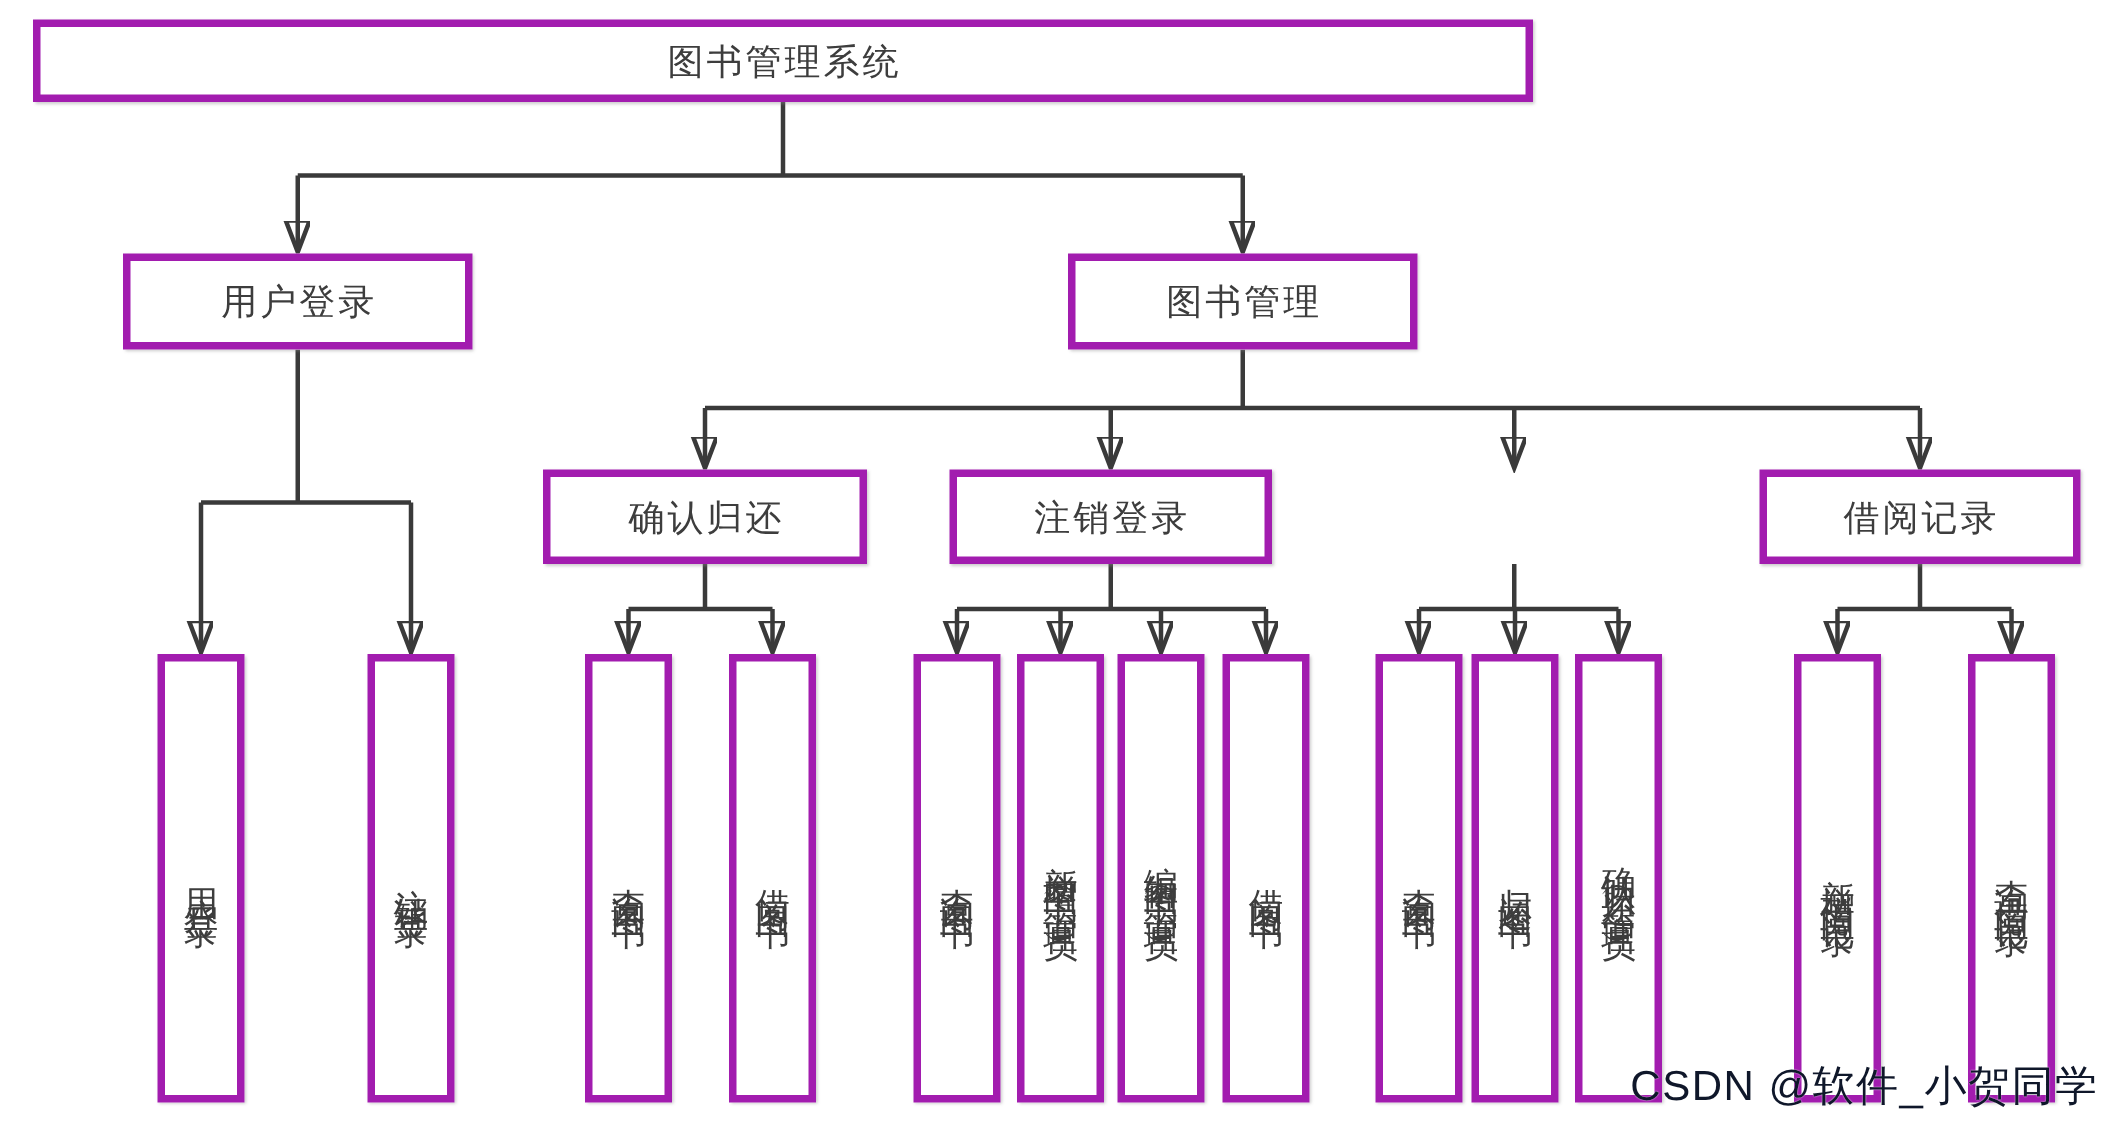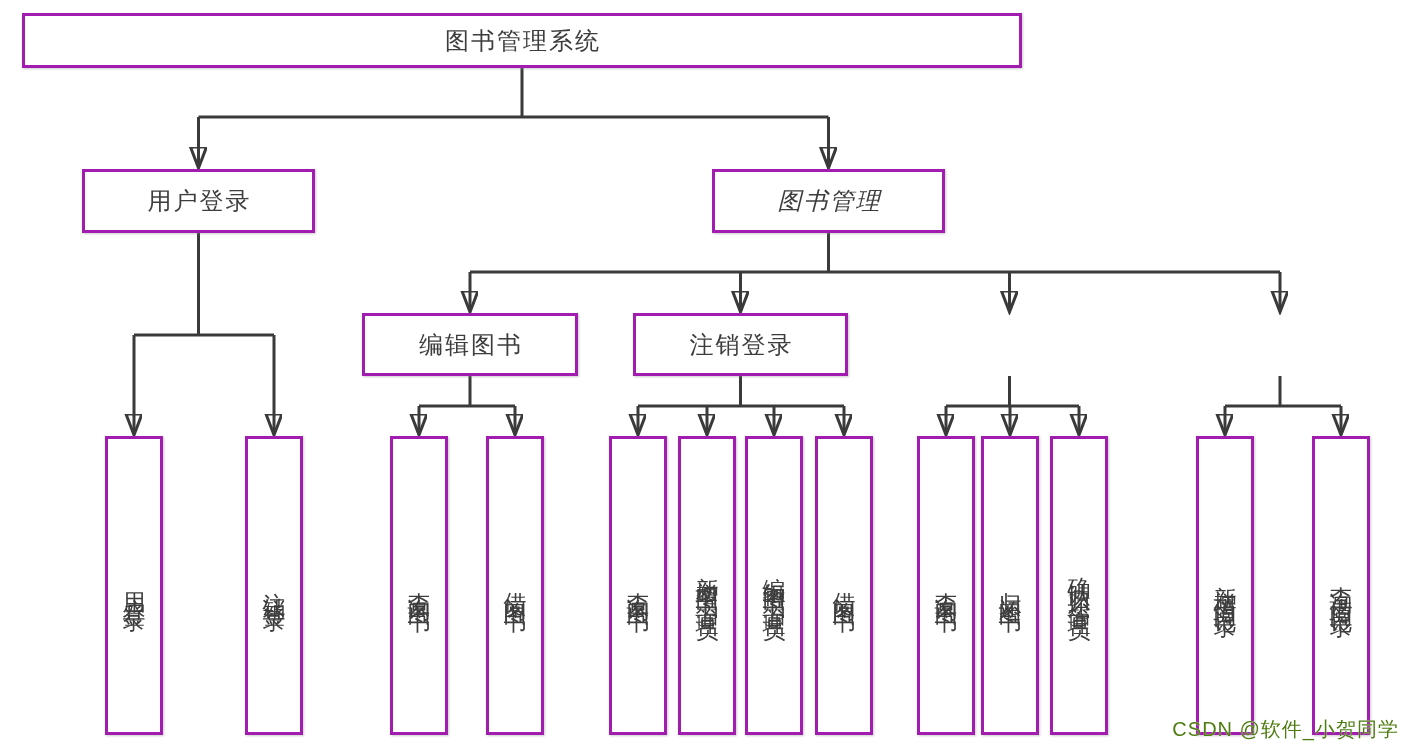--- a/index.html
+++ b/index.html
@@ -14,21 +14,21 @@
   .connectors {
     position: absolute;
     left: 0; top: 0;
     width: 1405px; height: 747px;
     z-index: 1;
   }
   .connectors path { stroke: #3a3a3a; stroke-width: 3; fill: none; }
   .node {
     position: absolute;
     box-sizing: border-box;
-    border: 3px solid #a21caf;
+    border: 5px solid #a21caf;
     background: #ffffff;
     display: flex;
     align-items: center;
     justify-content: center;
     color: #3d3d3d;
     z-index: 2;
     box-shadow: 1px 1px 2px rgba(140,140,140,0.45);
   }
   .hnode {
     font-size: 24px;
@@ -42,21 +42,21 @@
     writing-mode: vertical-rl;
     text-orientation: mixed;
     letter-spacing: 6px;
     line-height: 1;
     white-space: nowrap;
   }
   
   .n-root            { left: 22px;   top: 13px;  width: 1000px; height: 55px; }
   
   .n-user-login      { left: 82px;   top: 169px; width: 233px;  height: 64px; }
-  .n-book-mgmt       { left: 712px;  top: 169px; width: 233px;  height: 64px; font-style: italic; }
+  .n-book-mgmt       { left: 712px;  top: 169px; width: 233px;  height: 64px; }
   
   .n-new-book-rec    { left: 362px;  top: 313px; width: 216px;  height: 63px; }
   .n-book-borrow     { left: 633px;  top: 313px; width: 215px;  height: 63px; }
   .n-current-borrow  { left: 902px;  top: 313px; width: 215px;  height: 63px; }
   .n-borrow-records  { left: 1173px; top: 313px; width: 214px;  height: 63px; }
   
   .leaf              { top: 436px; width: 58px; height: 299px; }
   .n-l-user-login    { left: 105px; }
   .n-l-logout        { left: 245px; }
   .n-l-nbr-query     { left: 390px; }
@@ -67,22 +67,22 @@
   .n-l-bb-borrow     { left: 815px; }
   .n-l-cb-query      { left: 917px; }
   .n-l-cb-return     { left: 981px; }
   .n-l-cb-confirm    { left: 1050px; }
   .n-l-br-add        { left: 1196px; }
   .n-l-br-query      { left: 1312px; }
   .watermark {
     position: absolute;
     right: 6px;
     bottom: 4px;
-    font-size: 20px;
-    color: #4d7c0f;
+    font-size: 28px;
+    color: #0f172a;
     letter-spacing: 1px;
     z-index: 3;
     text-shadow: 0 0 1px #ffffff;
   }
 </style>
 </head>
 <body>
 
 <div class="stage">
 
@@ -153,25 +153,28 @@
   </div>
 
   <div class="node hnode n-user-login">
     <span>用户登录</span>
   </div>
   <div class="node hnode n-book-mgmt">
     <span>图书管理</span>
   </div>
 
   <div class="node hnode n-new-book-rec">
-    <span>编辑图书</span>
+    <span>确认归还</span>
   </div>
   <div class="node hnode n-book-borrow">
     <span>注销登录</span>
   </div>
+  <div class="node hnode n-borrow-records">
+    <span>借阅记录</span>
+  </div>
 
   <div class="node vnode leaf n-l-user-login">
     <span class="vtext">用户登录</span>
   </div>
   <div class="node vnode leaf n-l-logout">
     <span class="vtext">注销登录</span>
   </div>
 
   <div class="node vnode leaf n-l-nbr-query">
     <span class="vtext">查询图书</span>

